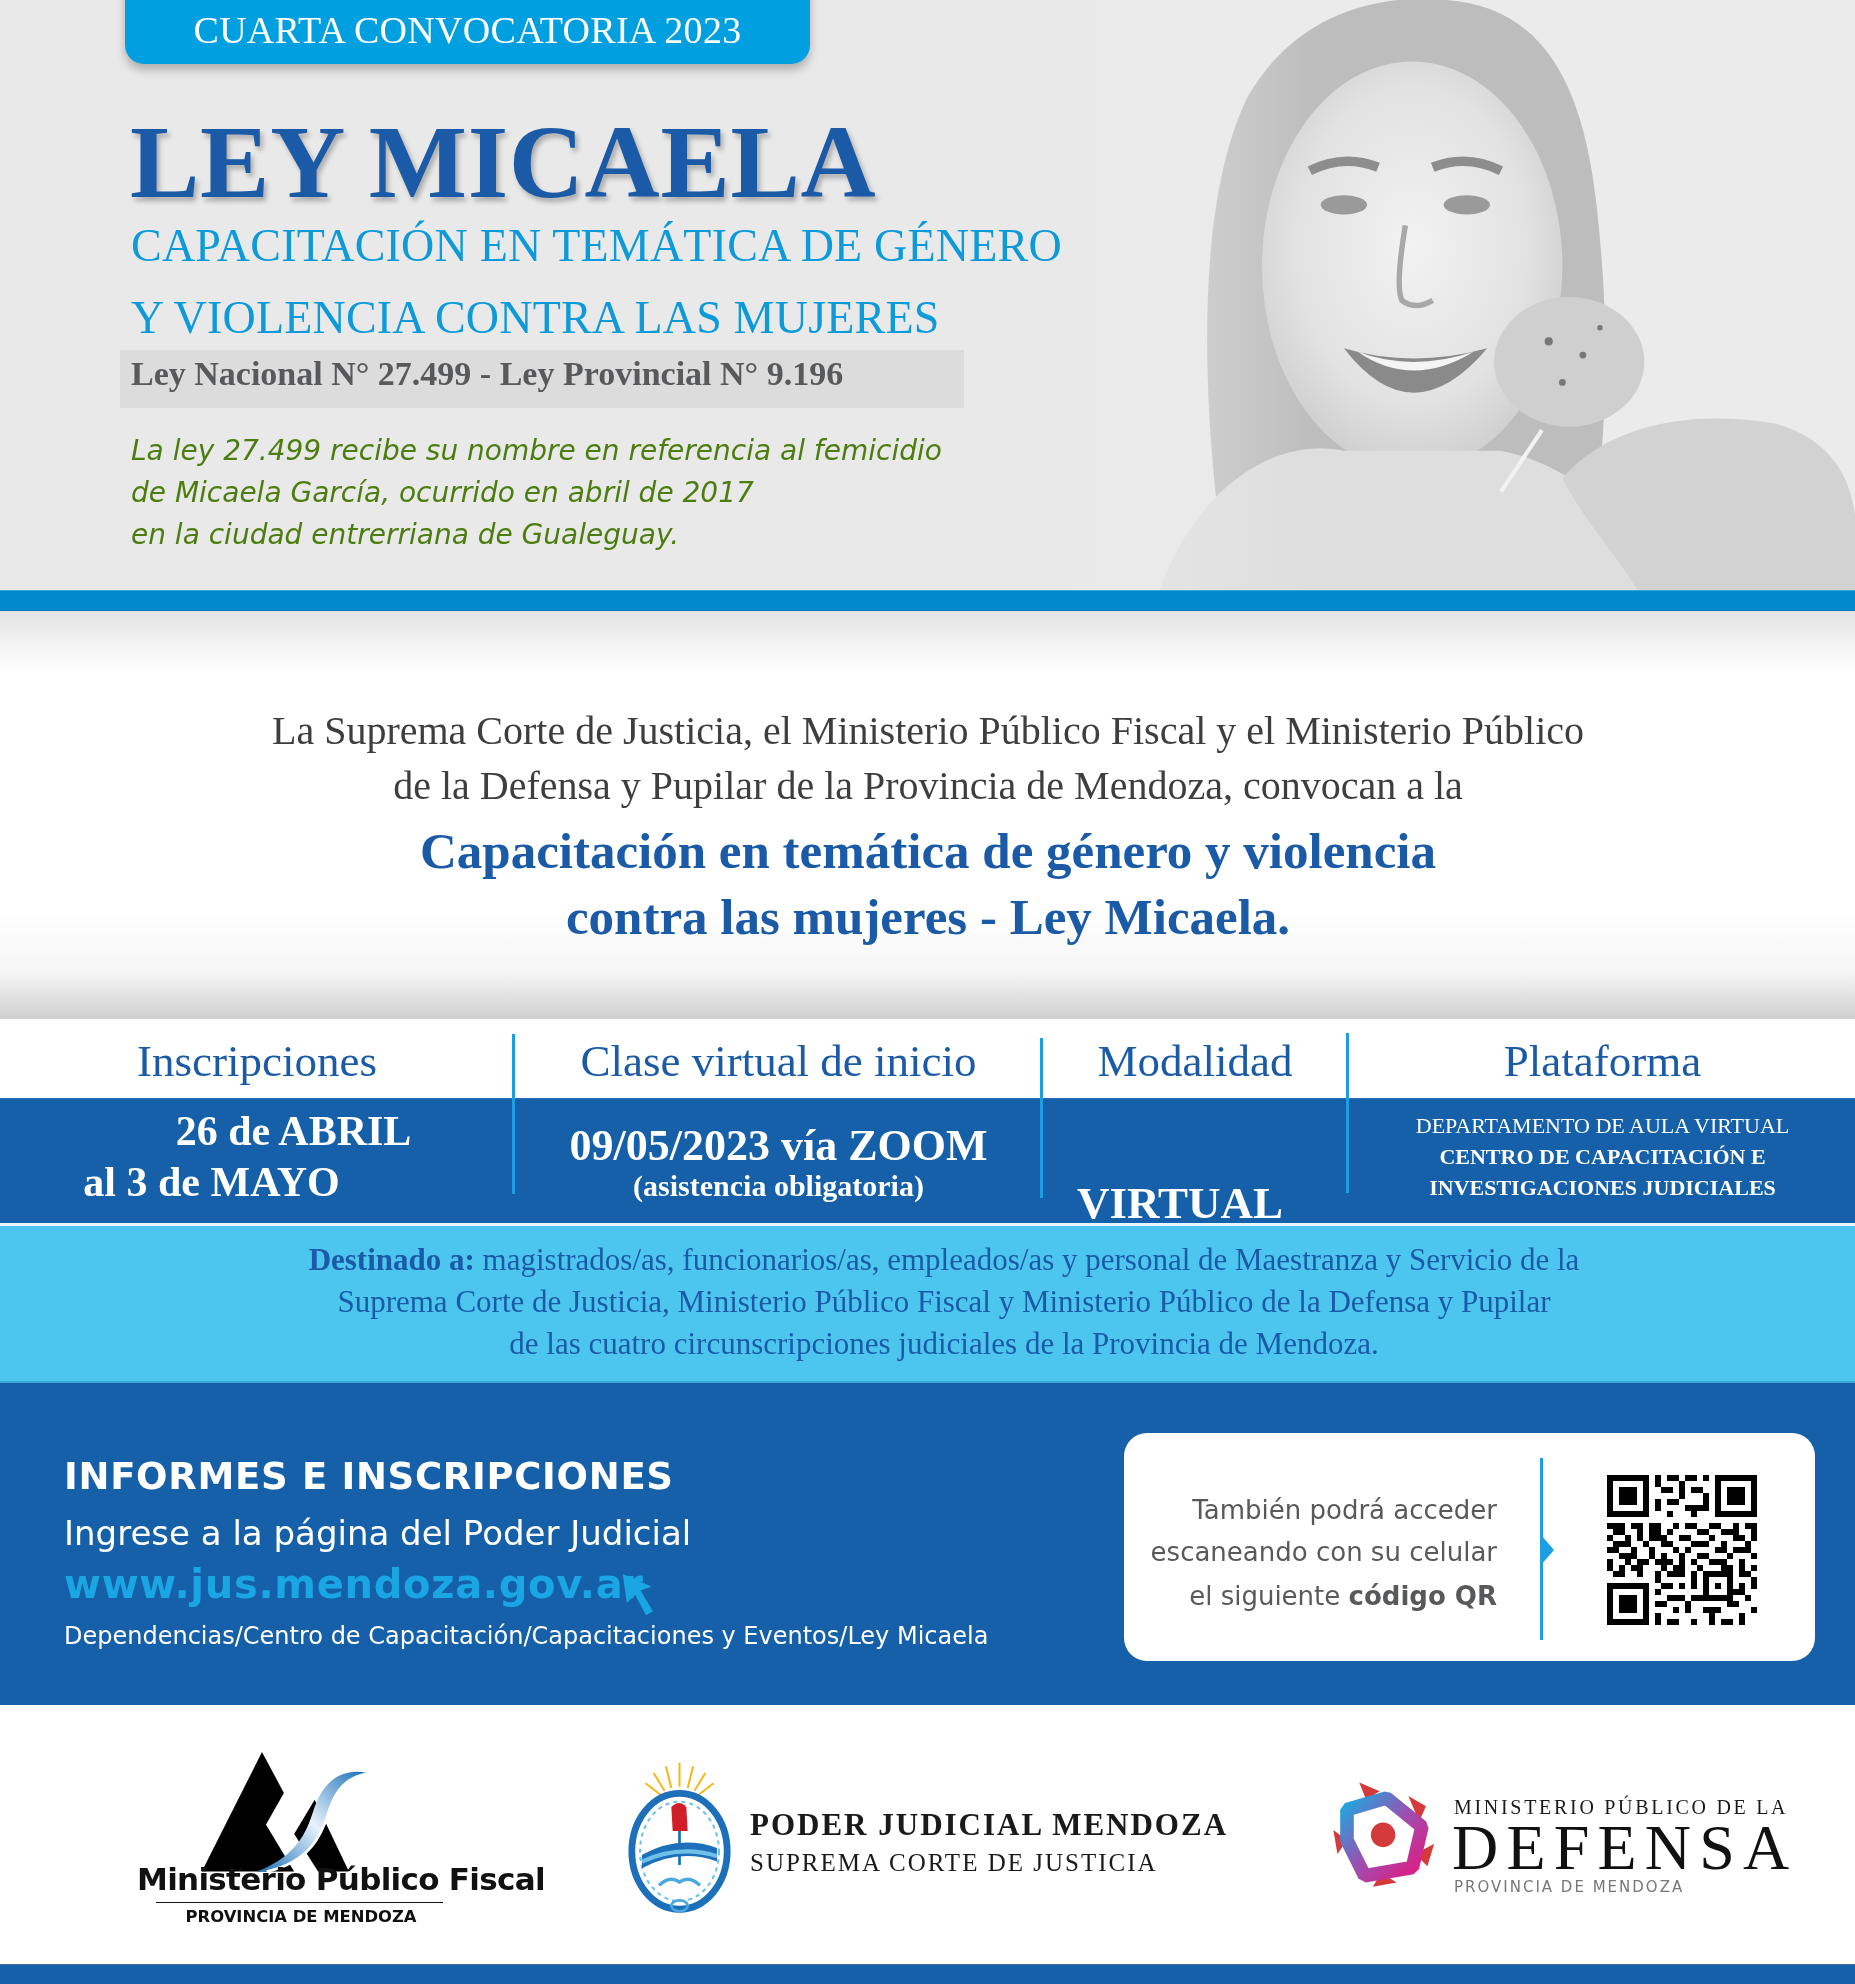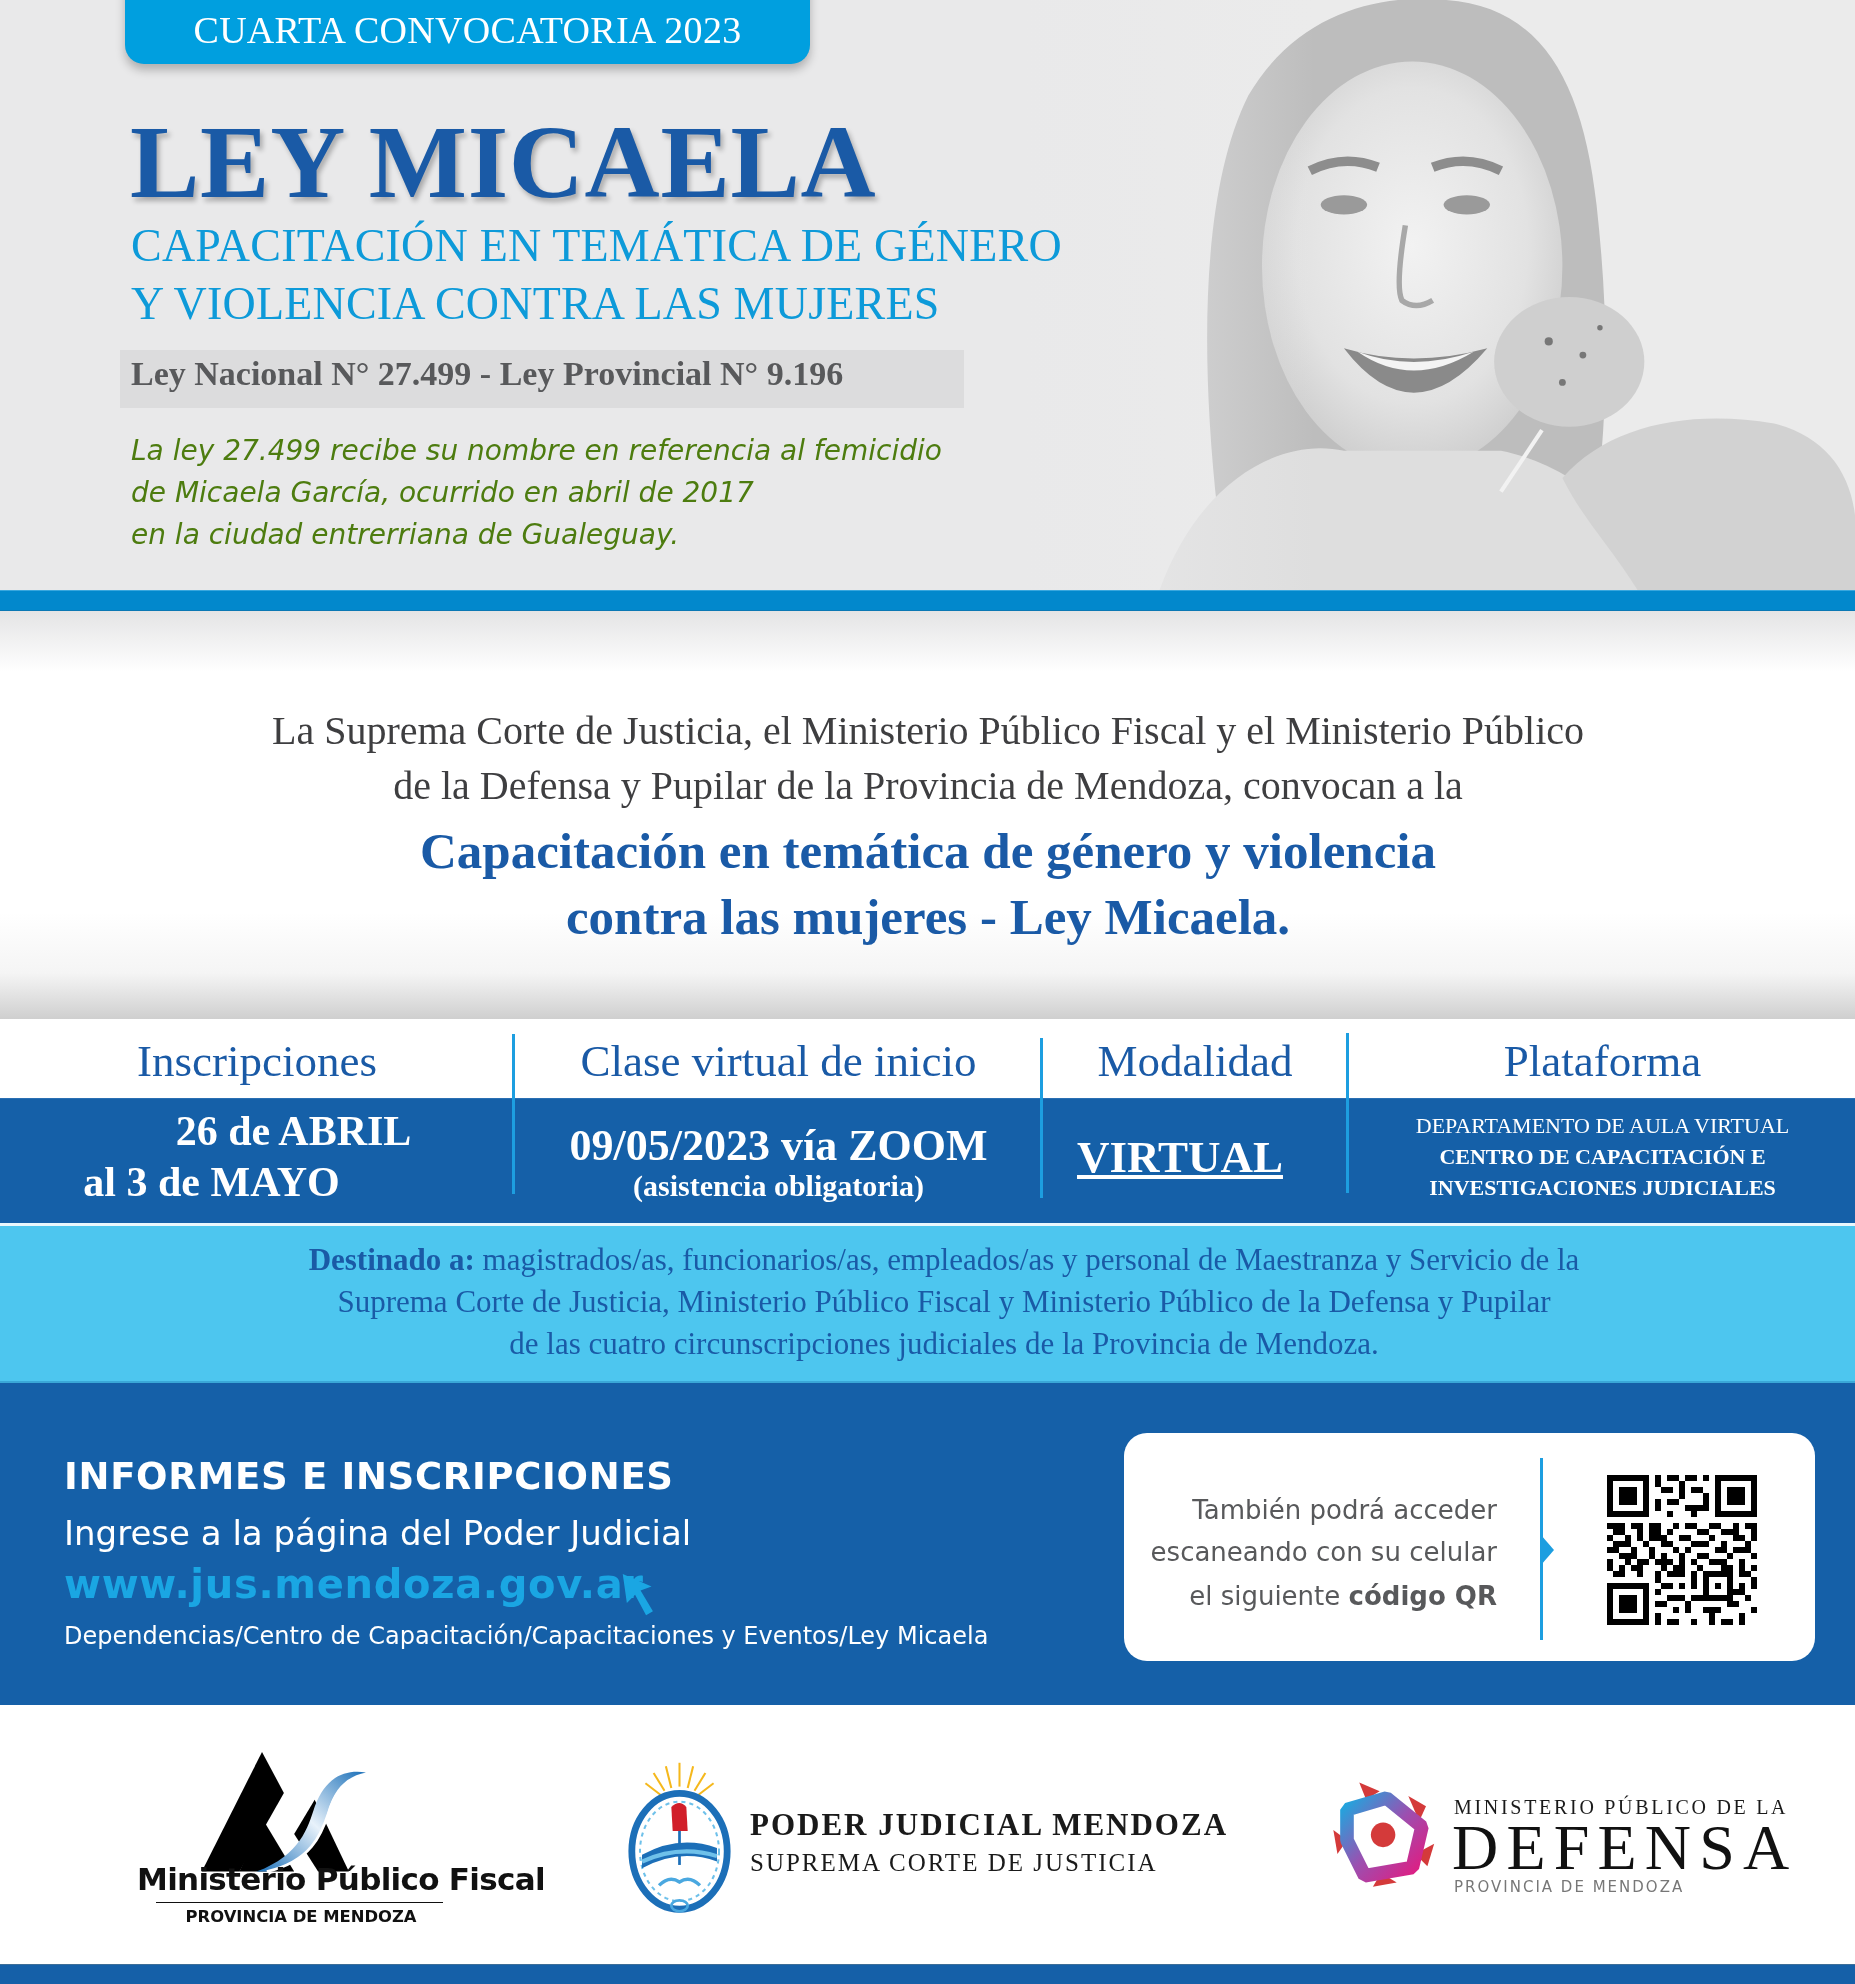--- a/index.html
+++ b/index.html
@@ -16,21 +16,21 @@
     box-shadow: 0 5.5px 9.6px rgba(0,0,0,0.25);
     display: flex; align-items: flex-end; justify-content: center; padding-bottom: 12.3px;
   }
   #badge span { color: #fff; font-size: 38px; letter-spacing: 0.3px; }
   #main-title {
     left: 130px; top: 102px; color: #1a5aa6; font-size: 104px; font-weight: bold;
     text-shadow: 2.7px 4.1px 5.5px rgba(0,0,0,0.28); letter-spacing: 0.7px; white-space: nowrap;
   }
   .subtitle { left: 131px; color: #0d9ad9; font-size: 46px; white-space: nowrap; letter-spacing: 0.2px; }
   #subtitle-1 { top: 219px; }
-  #subtitle-2 { top: 277px; }
+  #subtitle-2 { top: 291px; }
   #law-box { left: 120px; top: 350px; width: 844px; height: 58px; background: #dcdcdd; }
   #law-text { left: 131px; top: 355px; color: #58595b; font-size: 34px; font-weight: bold; white-space: nowrap; }
   .note { left: 131px; color: #4d7c0f; font-family: "DejaVu Sans", sans-serif; font-style: italic; font-size: 28px; white-space: nowrap; }
   #note-1 { top: 434px; }
   #note-2 { top: 476px; }
   #note-3 { top: 518px; }
 
   #stripe { left: 0; top: 590px; width: 1856px; height: 21px; background: #0288cc; border-top: 1.4px solid #39a7de; border-bottom: 1.4px solid #0a78b4; }
 
   
@@ -56,21 +56,21 @@
 
   #col1-head { left: 0; width: 514px; }
   #col2-head { left: 516px; width: 525px; }
   #col3-head { left: 1044px; width: 302px; }
   #col4-head { left: 1349px; width: 507px; }
 
   #col1-val-1 { left: 0; width: 587px; top: 1107px; font-size: 42px; }
   #col1-val-2 { left: 0; width: 423px; top: 1158px; font-size: 42px; }
   #col2-val-1 { left: 516px; width: 525px; top: 1120px; font-size: 44px; }
   #col2-val-2 { left: 516px; width: 525px; top: 1169px; font-size: 30px; font-weight: bold; }
-  #col3-val { left: 1044px; width: 272px; top: 1131px; font-size: 45px; text-decoration: underline; }
+  #col3-val { left: 1044px; width: 272px; top: 1177px; font-size: 45px; }
   #col4-val-1 { left: 1349px; width: 507px; top: 1113px; font-size: 22px; font-weight: normal; }
   #col4-val-2 { left: 1349px; width: 507px; top: 1144px; font-size: 22px; }
   #col4-val-3 { left: 1349px; width: 507px; top: 1175px; font-size: 22px; }
 
   
   #dest-band { left: 0; top: 1223px; width: 1856px; height: 160px; background: #4dc6ef; border-top: 3.4px solid #e8f7fd; border-bottom: 2px solid #3aa8d8; }
   .dest-line { left: 16px; width: 1856px; text-align: center; color: #1a5aa6; font-size: 31px; white-space: nowrap; }
   #dest-1 { top: 1242px; }
   #dest-2 { top: 1284px; }
   #dest-3 { top: 1326px; }

